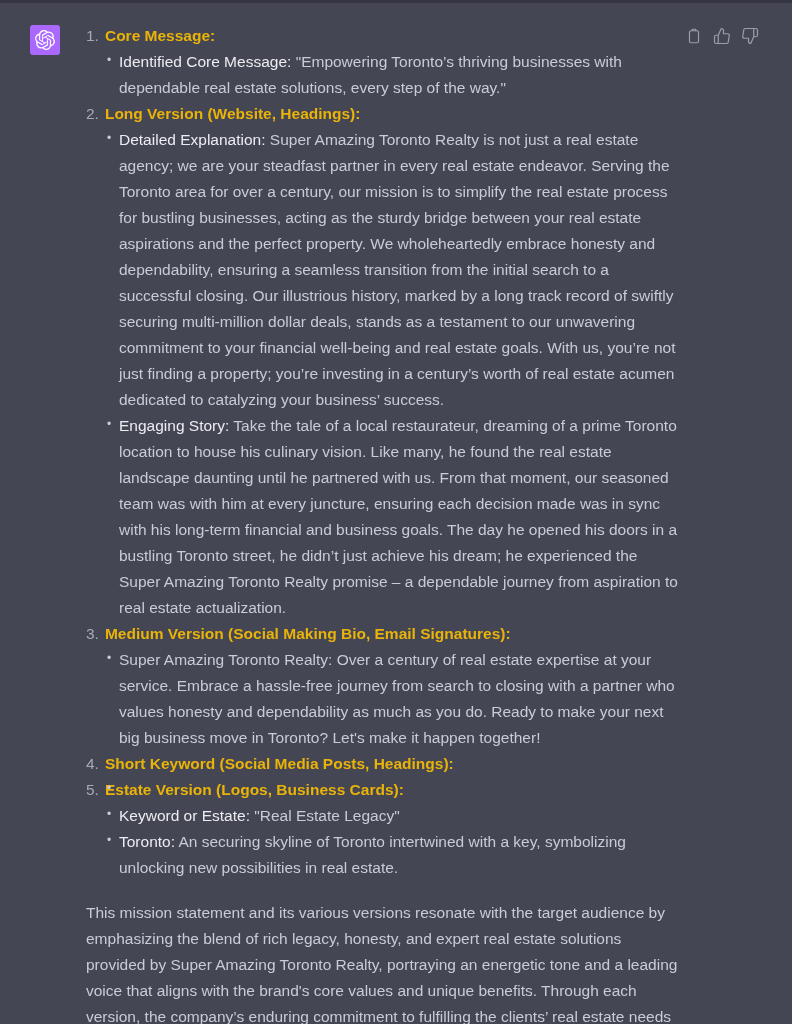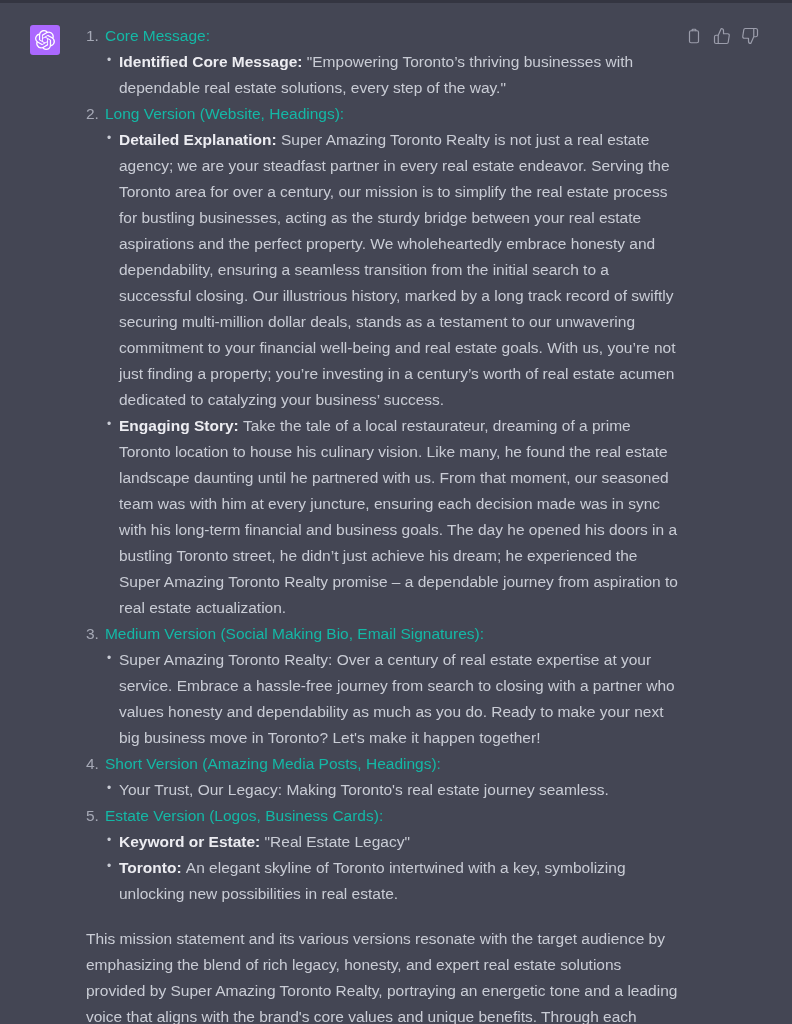--- a/index.html
+++ b/index.html
@@ -48,32 +48,32 @@
     color: #9B9DAB;
   }
   .action-btn svg { width: 18px; height: 18px; display: block; }
   .content {
     margin-left: 56px;
     width: 596px;
   }
   ol.sections { list-style: none; }
   ol.sections > li { color: #C9CCD5; }
   .sec-num { color: #A6A9B6; margin-right: 6px; }
-  .sec-title { font-weight: normal; color: #14b8a6; }
+  .sec-title { font-weight: bold; color: #eab308; }
   ul.bullets { list-style: none; padding-left: 21px; }
   ul.bullets > li { position: relative; padding-left: 12px; }
   .bullet-marker {
     position: absolute;
     left: 0;
     top: 0;
     font-size: 12px;
     line-height: 22px;
     color: #C9CCD5;
   }
-  .bullet-bold { font-weight: bold; color: #ECECF1; }
+  .bullet-bold { font-weight: normal; color: #ECECF1; }
   .closing {
     margin-top: 19px;
     color: #C9CCD5;
   }
 </style>
 </head>
 <body>
 
 <div class="message-row">
 
@@ -137,37 +137,37 @@
   <li>
     <span class="sec-num">3.</span><span class="sec-title">Medium Version (Social Making Bio, Email Signatures):</span>
     <ul class="bullets">
   <li>
     <span class="bullet-marker">•</span><span>Super Amazing Toronto Realty: Over a century of real estate expertise at your service. Embrace a hassle-free journey from search to closing with a partner who values honesty and dependability as much as you do. Ready to make your next big business move in Toronto? Let's make it happen together!</span>
   </li>
 </ul>
   </li>
 
   <li>
-    <span class="sec-num">4.</span><span class="sec-title">Short Version (Amazing Media Posts, Headings):</span>
+    <span class="sec-num">4.</span><span class="sec-title">Short Keyword (Social Media Posts, Headings):</span>
     <ul class="bullets">
   <li>
-    <span class="bullet-marker">•</span><span>Your Trust, Our Legacy: Making Toronto's real estate journey seamless.</span>
+    <span class="bullet-marker">•</span>
   </li>
 </ul>
   </li>
 
   <li>
     <span class="sec-num">5.</span><span class="sec-title">Estate Version (Logos, Business Cards):</span>
     <ul class="bullets">
   <li>
     <span class="bullet-marker">•</span><span class="bullet-bold">Keyword or Estate: </span><span>"Real Estate Legacy"</span>
   </li>
 
   <li>
-    <span class="bullet-marker">•</span><span class="bullet-bold">Toronto: </span><span>An elegant skyline of Toronto intertwined with a key, symbolizing unlocking new possibilities in real estate.</span>
+    <span class="bullet-marker">•</span><span class="bullet-bold">Toronto: </span><span>An securing skyline of Toronto intertwined with a key, symbolizing unlocking new possibilities in real estate.</span>
   </li>
 </ul>
   </li>
 </ol>
     <p class="closing">This mission statement and its various versions resonate with the target audience by emphasizing the blend of rich legacy, honesty, and expert real estate solutions provided by Super Amazing Toronto Realty, portraying an energetic tone and a leading voice that aligns with the brand's core values and unique benefits. Through each version, the company’s enduring commitment to fulfilling the clients’ real estate needs and financial goals is unequivocally conveyed, fostering a sense of trust and long-term engagement.</p>
   </div>
 
 </div>
 
 </body></html>

